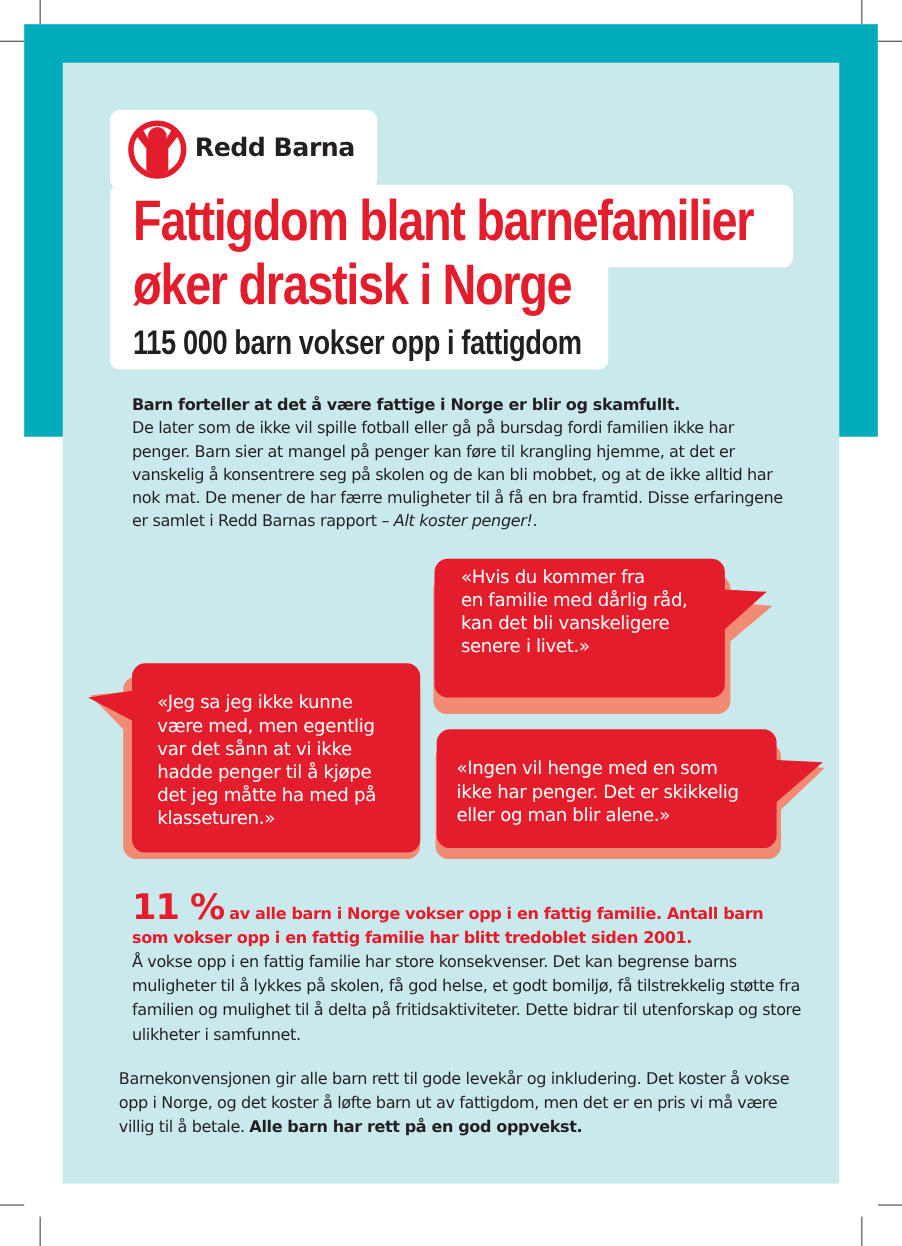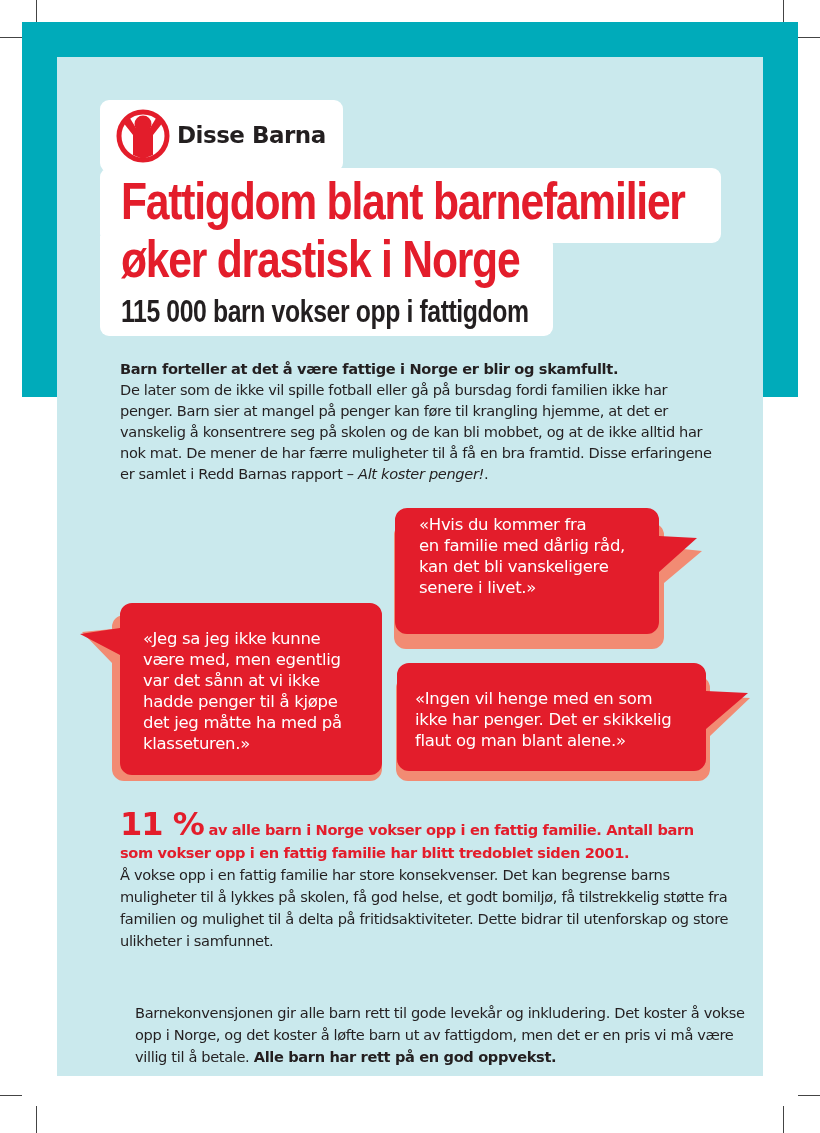--- a/index.html
+++ b/index.html
@@ -24,22 +24,22 @@
            font-family:"DejaVu Sans", sans-serif; letter-spacing:-0.35px; }
   .intro b { font-weight:bold; }
   .intro i { font-style:italic; }
   .bubble-svg { position:absolute; left:0; top:0; }
   .bubble-text { position:absolute; color:#ffffff; font-size:16.5px; line-height:21px; font-family:"DejaVu Sans", sans-serif;
                  letter-spacing:-0.3px; white-space:pre-line; }
   .stat-block { position:absolute; left:120px; top:806px; width:610px; color:#231f20; font-size:14.6px; line-height:22px;
                 letter-spacing:-0.35px; }
   .stat-number { font-size:32px; font-weight:bold; color:#e31d2b; letter-spacing:-1px; line-height:36px; }
   .stat-highlight { color:#e31d2b; font-weight:bold; }
-  .closing { position:absolute; left:135px; top:970px; width:610px; color:#231f20; font-size:14.6px; line-height:22px;
-             letter-spacing:-0.35px;margin-top:32px; }
+  .closing { position:absolute; left:108px; top:970px; width:610px; color:#231f20; font-size:14.6px; line-height:22px;
+             letter-spacing:-0.35px; }
   .closing b { font-weight:bold; }
 </style>
 </head>
 <body>
 
 <div class="crop" style="left:36px;top:0;width:1px;height:22px;"></div>
 <div class="crop" style="left:783px;top:0;width:1px;height:22px;"></div>
 <div class="crop" style="left:0;top:37px;width:22px;height:1px;"></div>
 <div class="crop" style="left:798px;top:37px;width:22px;height:1px;"></div>
 <div class="crop" style="left:0;top:1095px;width:22px;height:1px;"></div>
@@ -49,21 +49,21 @@
 
 <div class="teal-band"></div>
 <div class="panel"></div>
 
 <div class="logo-box"></div>
 <svg class="logo-icon" viewBox="0 0 54 54">
   <circle cx="27" cy="27" r="24" fill="none" stroke="#e31d2b" stroke-width="5"></circle>
   <circle cx="27" cy="15" r="8.5" fill="#e31d2b"></circle>
   <path d="M6 12 L12 6 L20 19 L34 19 L42 6 L48 12 L37 26 L37 46 L27 50 L17 46 L17 26 Z" fill="#e31d2b"></path>
 </svg>
-<div class="logo-text">Disse Barna</div>
+<div class="logo-text">Redd Barna</div>
 
 <div class="title-box1"></div>
 <div class="title-box2"></div>
 <h1 class="title">
   <span>Fattigdom blant barnefamilier</span><br>
   <span>øker drastisk i Norge</span>
 </h1>
 <h2 class="subtitle">115 000 barn vokser opp i fattigdom</h2>
 
 <div class="intro">
@@ -93,21 +93,21 @@
 kan det bli vanskeligere
 senere i livet.»</div>
 <div class="bubble-text" style="left:143px;top:628px;">«Jeg sa jeg ikke kunne
 være med, men egentlig
 var det sånn at vi ikke
 hadde penger til å kjøpe
 det jeg måtte ha med på
 klasseturen.»</div>
 <div class="bubble-text" style="left:415px;top:688px;">«Ingen vil henge med en som
 ikke har penger. Det er skikkelig
-flaut og man blant alene.»</div>
+eller og man blir alene.»</div>
 
 <div class="stat-block">
   <span class="stat-number">11 %</span><span class="stat-highlight"> av alle barn i Norge vokser opp i en fattig familie. Antall barn som vokser opp i en fattig familie har blitt tredoblet siden 2001.</span><br>
   <span>Å vokse opp i en fattig familie har store konsekvenser. Det kan begrense barns muligheter til å lykkes på skolen, få god helse, et godt bomiljø, få tilstrekkelig støtte fra familien og mulighet til å delta på fritidsaktiviteter. Dette bidrar til utenforskap og store ulikheter i samfunnet.</span>
 </div>
 
 <div class="closing">
   <span>Barnekonvensjonen gir alle barn rett til gode levekår og inkludering. Det koster å vokse opp i Norge, og det koster å løfte barn ut av fattigdom, men det er en pris vi må være villig til å betale. </span><b>Alle barn har rett på en god oppvekst.</b>
 </div>
 

